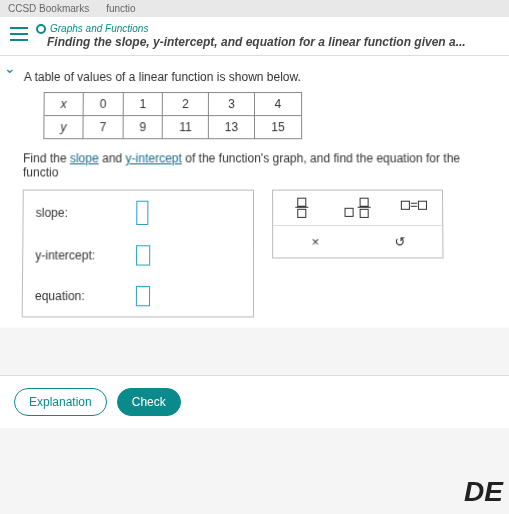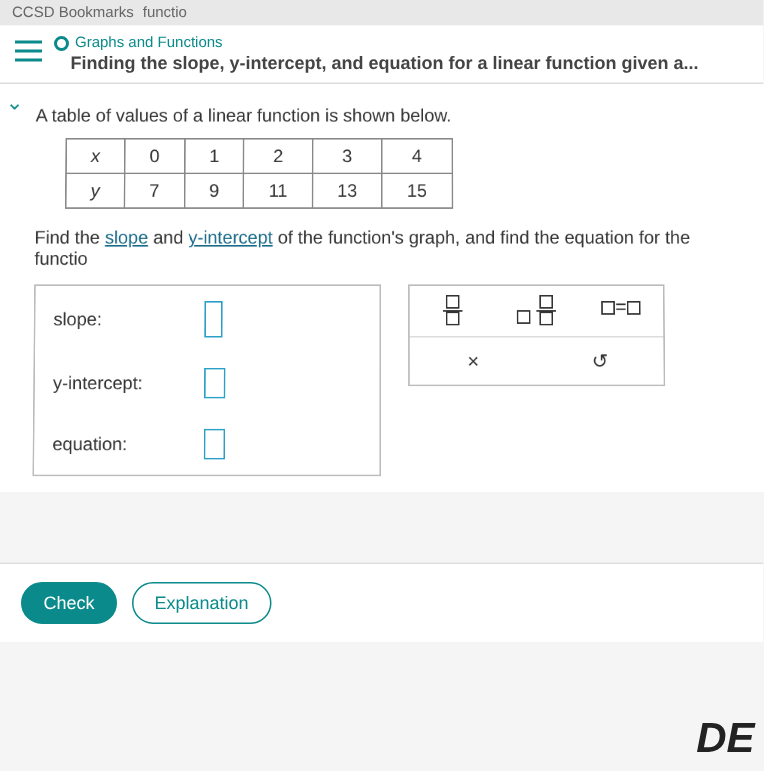--- a/index.html
+++ b/index.html
@@ -11,38 +11,38 @@
     overflow: hidden;
     font-size: 12px;
     color: #333;
   }
   .top-bar {
     background: #e8e8e8;
     padding: 3px 8px;
     font-size: 10px;
     color: #666;
     display: flex;
-    gap: 6px;
+    gap: 17px;
     align-items: flex-end;
   }
   .header {
     background: #fff;
     padding: 6px 10px;
     border-bottom: 1px solid #ddd;
     display: flex;
     align-items: flex-start;
     gap: 8px;
   }
   .menu-icon {
     width: 18px; height: 14px;
     display: flex; flex-direction: column; justify-content: space-between;
     margin-top: 4px;
   }
   .menu-icon span { height: 2px; background: #0a8a8a; }
-  .header-text { flex: 1; }
+  .header-text { flex: 1; font-style: italic; }
   .header-category { color: #0a8a8a; font-size: 10px; display: flex; align-items: center; gap: 4px; }
   .circ { width:10px;height:10px;border-radius:50%;border:2px solid #0a8a8a;display:inline-block; }
   .header-title { font-size: 12px; font-weight: bold; color: #444; margin-top: 1px; padding-left: 11px; }
   .content {
     background: #fff;
     margin: 0;
     padding: 14px 14px 10px 24px;
     position: relative;
     transform: perspective(900px) rotateX(2deg);
     transform-origin: top center;
@@ -195,17 +195,17 @@
       </div>
       <div class="tool-row b2">
         <div class="tool-cell">×</div>
         <div class="tool-cell">↺</div>
       </div>
     </div>
   </div>
 </div>
 
 <div class="footer">
+  <div class="btn btn-outline">Explanation</div>
   <div class="btn btn-solid">Check</div>
-  <div class="btn btn-outline">Explanation</div>
 </div>
 
 <div class="dell">DE</div>
 
 </body></html>

